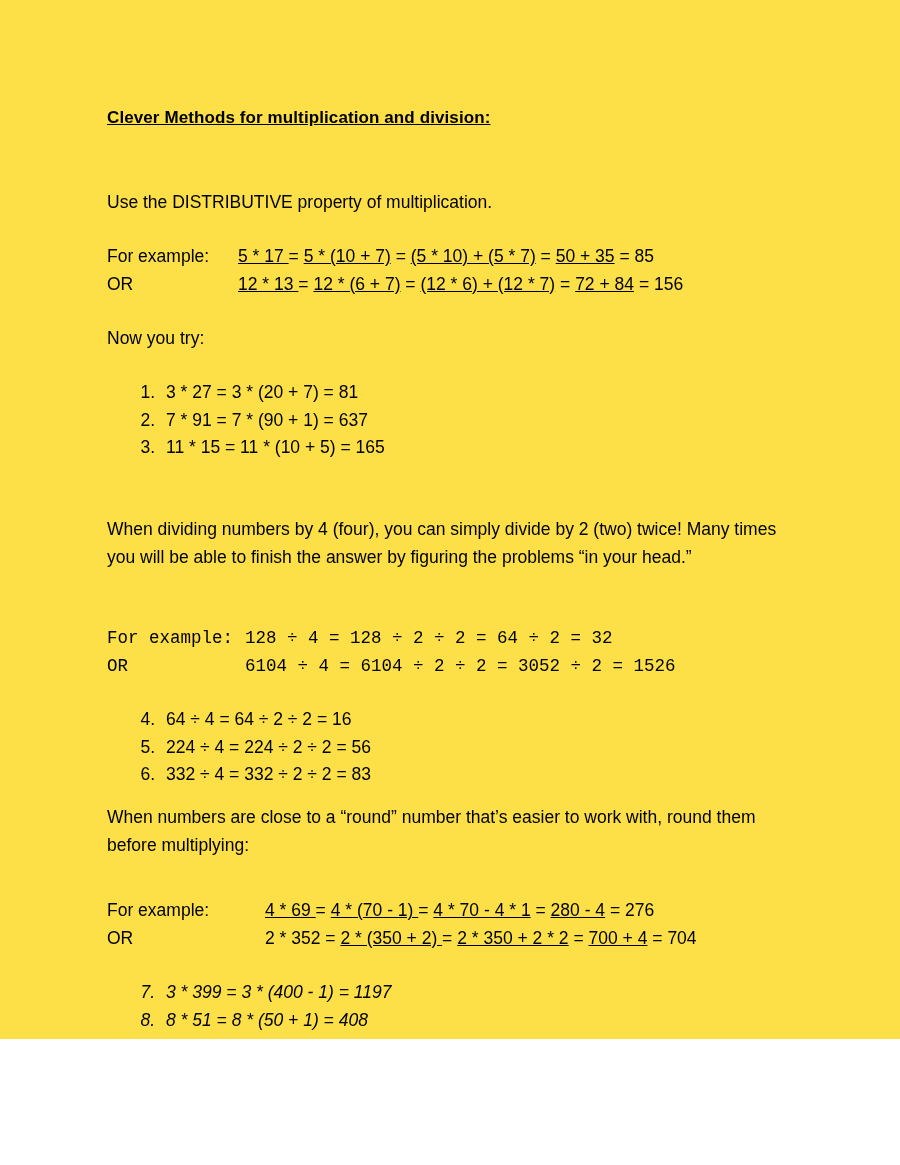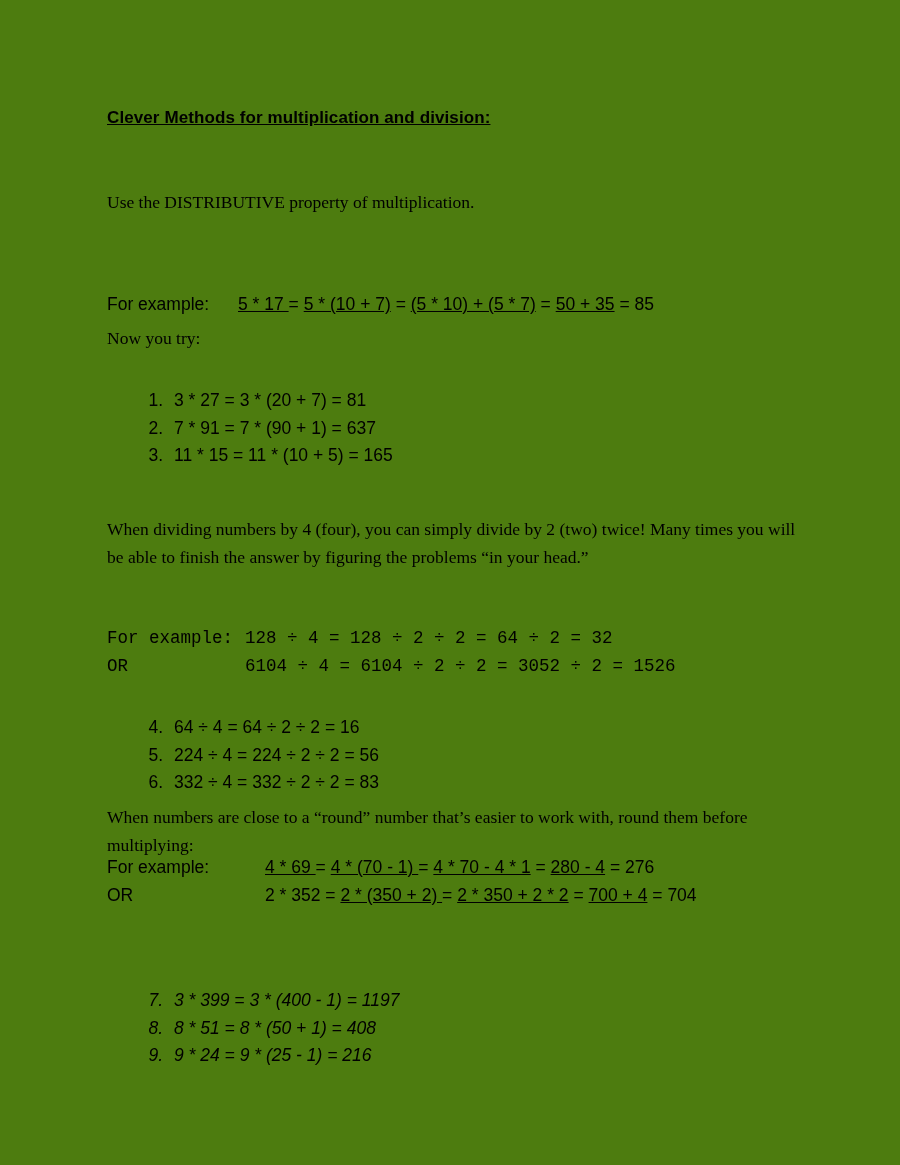--- a/index.html
+++ b/index.html
@@ -8,22 +8,22 @@
     padding: 0;
     background: #ffffff;
   }
   body {
     font-family: "Liberation Sans", sans-serif;
     color: #000000;
   }
   .page {
     position: relative;
     width: 900px;
-    height: 1165px;
-    background: #4d7c0f;
+    height: 1039px;
+    background: #fde047;
     overflow: hidden;
     box-sizing: border-box;
   }
   .content {
     position: absolute;
     left: 107px;
     top: 0;
     width: 700px;
   }
   .doc-title {
@@ -38,21 +38,20 @@
     left: 0;
     white-space: nowrap;
   }
   .para {
     font-size: 17.5px;
     line-height: 27.5px;
     margin: 0;
     position: absolute;
     left: 0;
     white-space: pre-wrap;
-    font-family: Liberation Serif, serif;
   }
   .ex-block {
     position: absolute;
     left: 0;
     font-size: 17.5px;
     line-height: 27.5px;
     white-space: nowrap;
   }
   .ex-row {
     display: block;
@@ -66,44 +65,47 @@
   .ex-body {
     display: inline-block;
     vertical-align: top;
   }
   .u {
     text-decoration: underline;
   }
   ol.problems {
     position: absolute;
     left: 0;
-    margin: 8px;
+    margin: 0;
     padding: 0 0 0 53px;
     font-size: 17.5px;
     line-height: 27.5px;
     list-style-position: outside;
   }
   ol.problems li {
     padding-left: 6px;
     white-space: nowrap;
   }
 </style>
 </head>
 <body>
 
 <div class="page">
   <div class="content">
 
     <div class="doc-title">Clever Methods for multiplication and division:</div>
 
     <div class="para" style="top:189px;">Use the DISTRIBUTIVE property of multiplication.</div>
 
-    <div class="ex-block" style="top:243px;margin-top:48px;">
+    <div class="ex-block" style="top:243px;">
       <div class="ex-row">
         <span class="ex-label" style="width:131px;">For example:</span><span class="ex-body"><span class="u"> 5 * 17 </span><span>= </span><span class="u">5 * (10 + 7)</span><span> = </span><span class="u">(5 * 10) + (5 * 7)</span><span> = </span><span class="u">50 + 35</span><span> = 85</span></span>
+      </div>
+      <div class="ex-row">
+        <span class="ex-label" style="width:131px;">OR</span><span class="ex-body"><span class="u">12 * 13 </span><span>= </span><span class="u">12 * (6 + 7)</span><span> = </span><span class="u">(12 * 6) + (12 * 7)</span><span> = </span><span class="u">72 + 84</span><span> = 156</span></span>
       </div>
     </div>
 
     <div class="para" style="top:325px;">Now you try:</div>
 
     <ol class="problems" style="top:379px;" start="1">
       <li>3 * 27 = 3 * (20 + 7) =  81</li>
       <li>7 * 91 = 7 * (90 + 1) =  637</li>
       <li>11 * 15 = 11 * (10 + 5) = 165</li>
     </ol>
@@ -120,21 +122,21 @@
     </div>
 
     <ol class="problems" style="top:706px;" start="4">
       <li>64 ÷ 4 = 64 ÷ 2 ÷ 2 =  16</li>
       <li>224 ÷ 4 = 224 ÷ 2 ÷ 2 =  56</li>
       <li>332 ÷ 4 = 332 ÷ 2 ÷ 2 =  83</li>
     </ol>
 
     <div class="para" style="top:804px; width:690px;">When numbers are close to a “round” number that’s easier to work with, round them before multiplying:</div>
 
-    <div class="ex-block" style="top:854px;">
+    <div class="ex-block" style="top:897px;">
       <div class="ex-row">
         <span class="ex-label" style="width:158px;">For example:</span><span class="ex-body"><span class="u">4 * 69 </span><span> =  </span><span class="u">4 * (70 - 1) </span><span> =  </span><span class="u">4 * 70 - 4 * 1</span><span>  =  </span><span class="u">280 - 4</span><span>  =  276</span></span>
       </div>
       <div class="ex-row">
         <span class="ex-label" style="width:158px;">OR</span><span class="ex-body"><span>2 * 352</span><span>  =  </span><span class="u">2 * (350 + 2) </span><span> = </span><span class="u">2 * 350 + 2 * 2</span><span> = </span><span class="u">700 + 4</span><span> = 704</span></span>
       </div>
     </div>
 
     <ol class="problems" style="top:979px;font-style:italic;" start="7">
       <li>3 * 399 = 3 * (400 - 1) = 1197</li>

